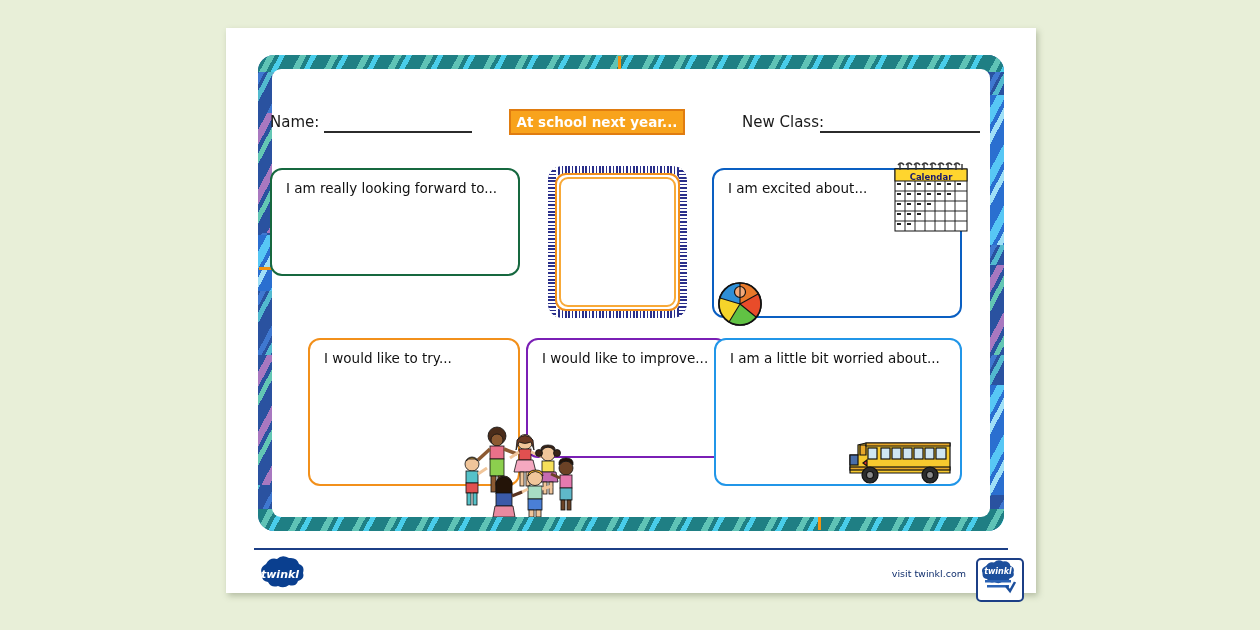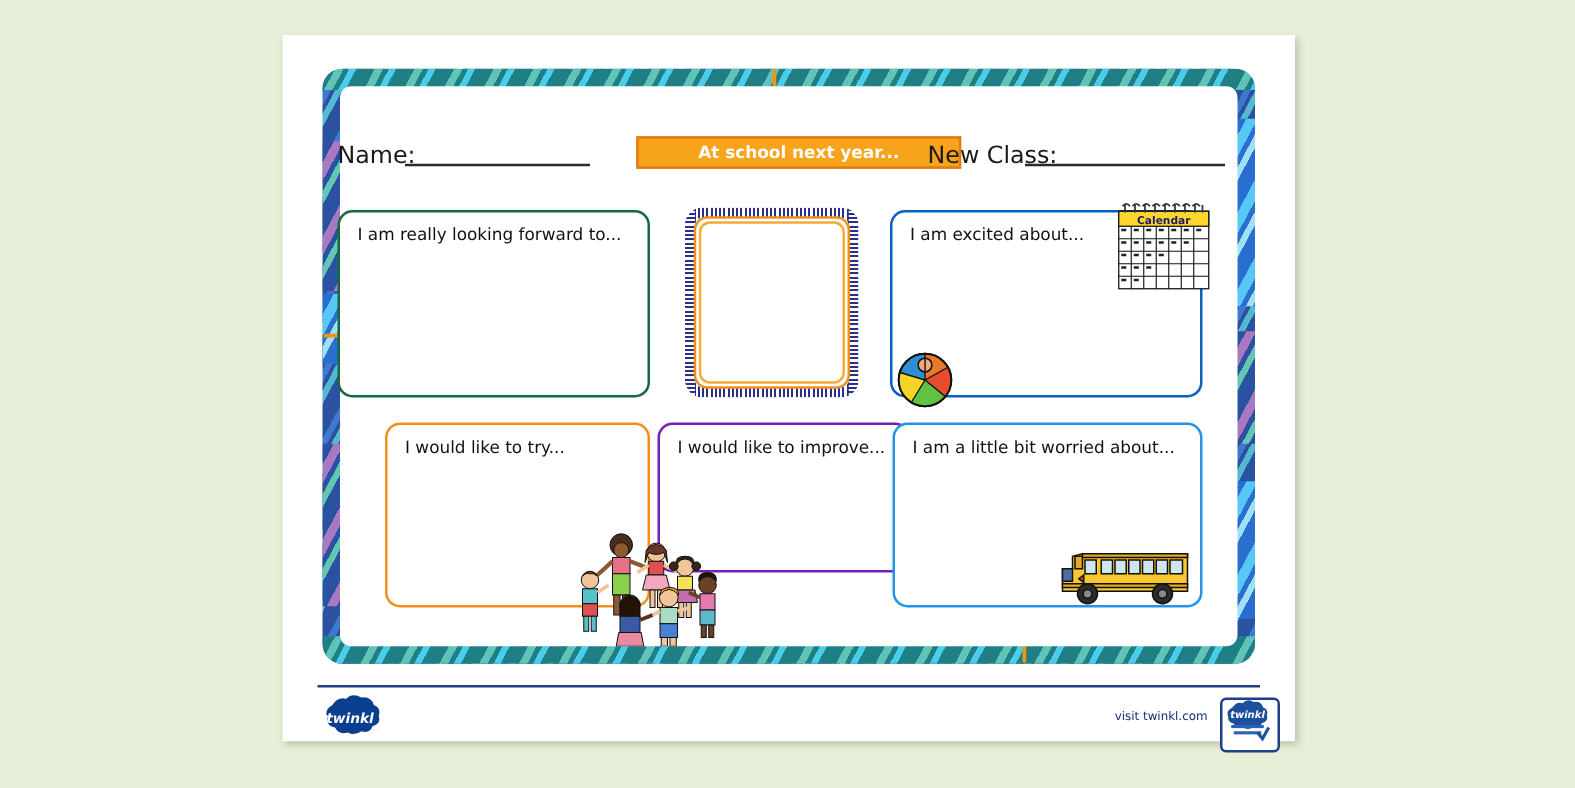--- a/index.html
+++ b/index.html
@@ -64,26 +64,26 @@
   
   .title{
     position:absolute;left:0;right:0;top:38px;text-align:center;
     color:#2a1fa8;font-weight:bold;font-size:26px;letter-spacing:.3px;
     font-family:"DejaVu Sans", sans-serif;
   }
 
   
   .namerow{position:absolute;left:44px;right:38px;top:81px;height:28px;}
   .lbl{
-    position:absolute;font-size:19px;color:#1a1a1a;top:4px;
+    position:absolute;font-size:15px;color:#1a1a1a;top:4px;
     font-family:"DejaVu Sans", sans-serif;
   }
   .rule{position:absolute;height:2px;background:#2b2b2b;top:22px;}
   .banner{
-    position:absolute;left:239px;top:0;width:260px;height:26px;
+    position:absolute;left:239px;top:0;width:176px;height:26px;
     background:#f8a31c;border:2px solid #e07c10;
     color:#ffffff;font-size:13.5px;font-weight:bold;
     display:flex;align-items:center;justify-content:center;
     box-sizing:border-box;
   }
 
   
   .box{
     position:absolute;background:#ffffff;border-radius:12px;
     box-sizing:border-box;
@@ -167,21 +167,21 @@
     <div class="namerow">
       <div class="lbl" style="left:0;">Name:</div>
       <div class="rule" style="left:54px;width:148px;"></div>
 
       <div class="banner">At school next year...</div>
 
       <div class="lbl" style="left:472px;">New Class:</div>
       <div class="rule" style="left:550px;width:160px;"></div>
     </div>
 
-    <div class="box b-green" style="left:44px;top:140px;width:250px;height:150px;">
+    <div class="box b-green" style="left:44px;top:140px;width:250px;height:108px;">
       <div class="cap">I am really looking forward to...</div>
     </div>
 
     <div class="photoframe">
       <div class="comb"></div>
       <div class="comb2"></div>
       <div class="ring1"></div>
       <div class="ring2"></div>
     </div>
 

